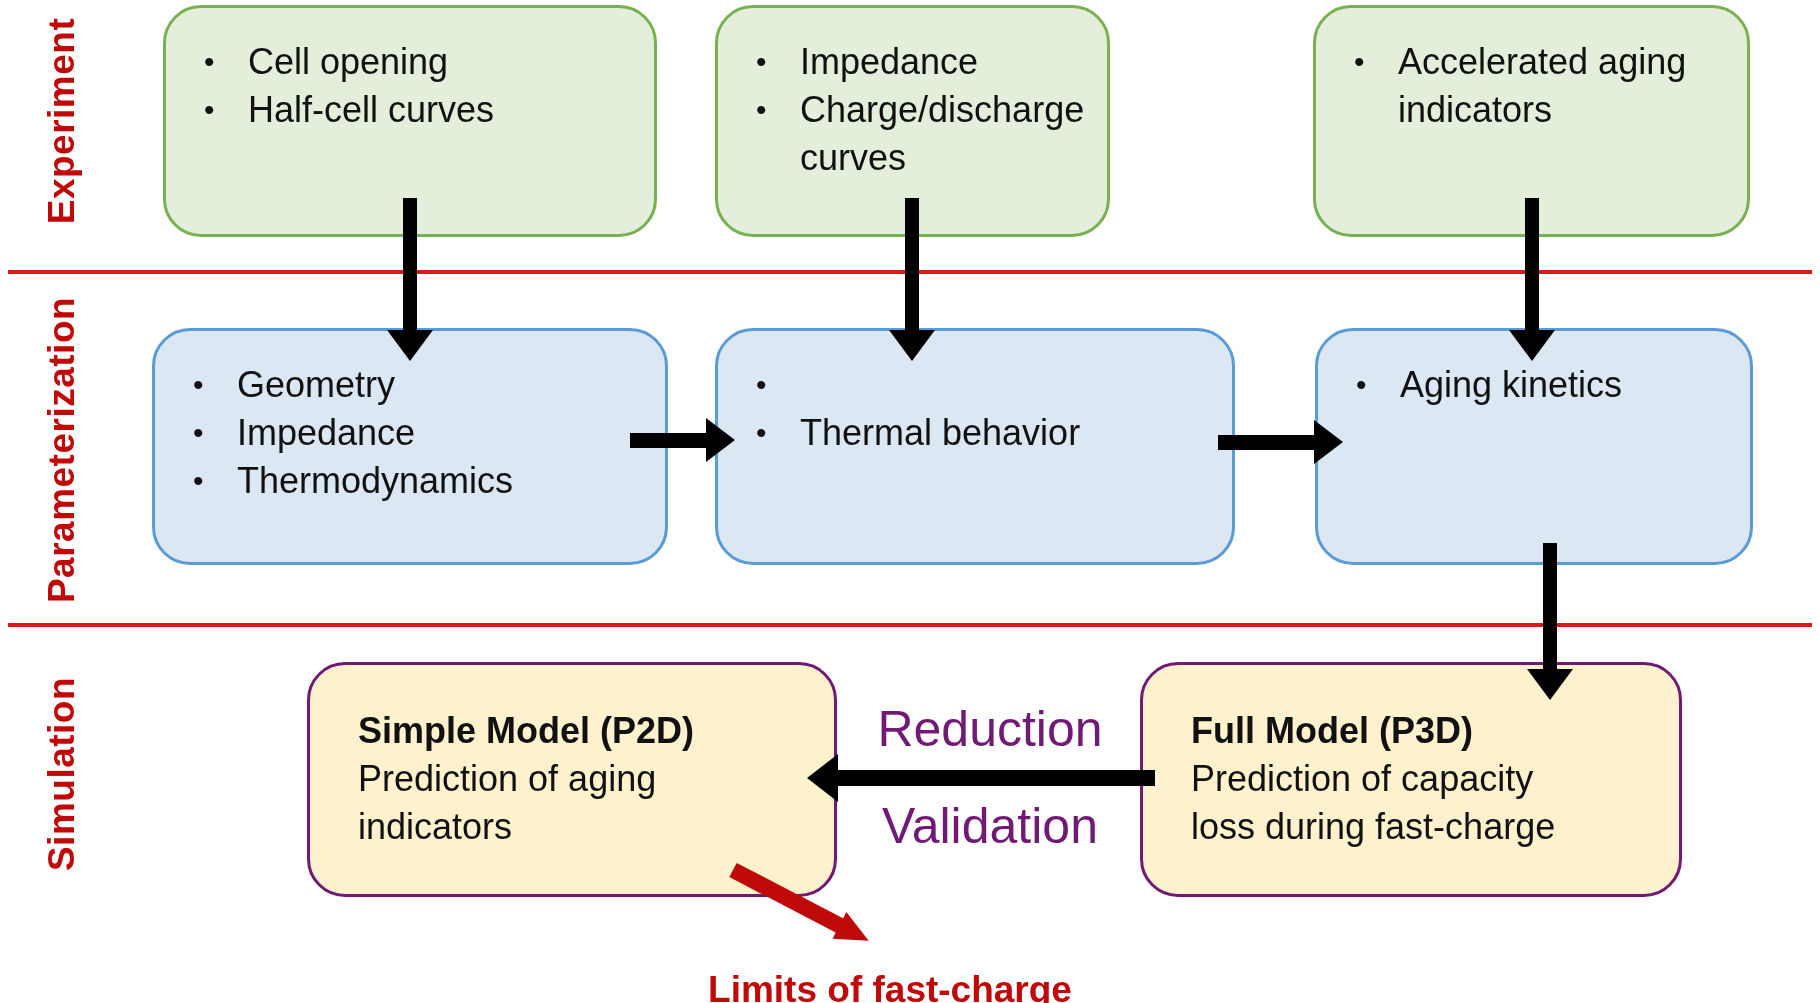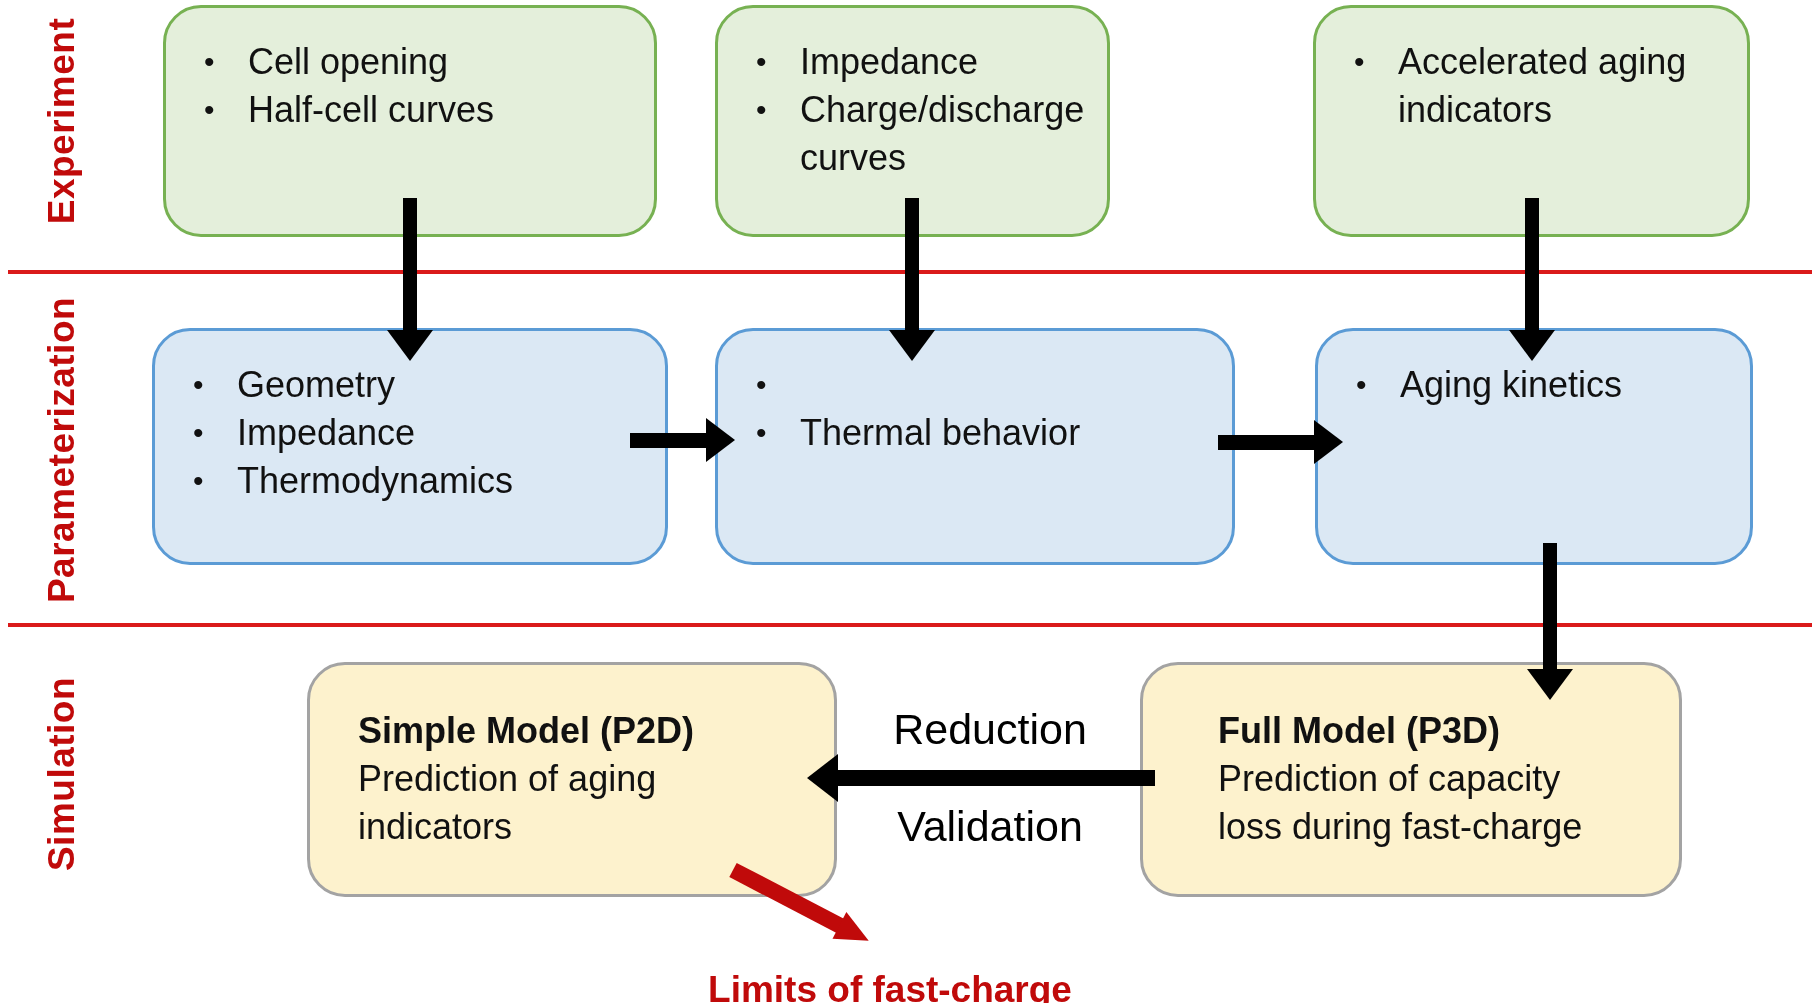--- a/index.html
+++ b/index.html
@@ -15,21 +15,21 @@
     letter-spacing:0.5px;
   }
 
   
   .divider { position:absolute; left:8px; width:1804px; height:4px; background:#da1a1a; }
 
   
   .box { position:absolute; box-sizing:border-box; border-radius:38px; }
   .green  { background:#e4efdb; border:3px solid #77b152; }
   .blue   { background:#dbe8f4; border:3px solid #5b9bd5; }
-  .yellow { background:#fdf2cd; border:3px solid #a3a3a3; }
+  .yellow { background:#fdf2cd; border:3px solid #701a75; }
 
   
   .bullets { padding:30px 18px 0 38px; font-size:36px; line-height:48px; color:#111; }
   .bullet-item { display:flex; align-items:flex-start; }
   .bullet-item .dot { flex:0 0 44px; font-size:30px; }
   .bullet-item .txt { flex:1 1 auto; }
   .w300 .txt { max-width:300px; }
   .w330 .txt { max-width:330px; }
 
   
@@ -38,21 +38,21 @@
   .model-text .body { max-width:400px; }
 
   
   .shaft { position:absolute; background:#000; }
   .head  { position:absolute; width:0; height:0; }
   .head-down  { border-left:23px solid transparent; border-right:23px solid transparent; border-top:31px solid #000; }
   .head-right { border-top:22px solid transparent; border-bottom:22px solid transparent; border-left:29px solid #000; }
   .head-left  { border-top:24px solid transparent; border-bottom:24px solid transparent; border-right:31px solid #000; }
 
   
-  .arrow-label { position:absolute; transform:translate(-50%,-50%); font-size:43px; color:#000000; white-space:nowrap; }
+  .arrow-label { position:absolute; transform:translate(-50%,-50%); font-size:50px; color:#701a75; white-space:nowrap; }
 
   
   .red-arrow { position:absolute; left:733px; top:862px; width:152px; height:16px;
                transform:rotate(27.5deg); transform-origin:0 50%; }
   .red-arrow .rshaft { position:absolute; left:0; top:0; width:122px; height:16px; background:#c00a0a; }
   .red-arrow .rhead  { position:absolute; left:120px; top:-7px; width:0; height:0;
                        border-top:15px solid transparent; border-bottom:15px solid transparent;
                        border-left:33px solid #c00a0a; }
 
   .limits-label { position:absolute; transform:translate(-50%,-50%); font-size:37px;
@@ -143,21 +143,21 @@
     </div>
   </div>
 
   <div class="box yellow" style="left:307px; top:662px; width:530px; height:235px;">
     <div class="model-text">
       <div class="title">Simple Model (P2D)</div>
       <div class="body">Prediction of aging indicators</div>
     </div>
   </div>
 
-  <div class="box yellow" style="left:1140px; top:662px; width:542px; height:235px;padding-left:27px;">
+  <div class="box yellow" style="left:1140px; top:662px; width:542px; height:235px;">
     <div class="model-text">
       <div class="title">Full Model (P3D)</div>
       <div class="body">Prediction of capacity loss during fast-charge</div>
     </div>
   </div>
 
   <div>
     <div class="shaft" style="left:403px; top:198px; width:14px; height:134px;"></div>
     <div class="head head-down" style="left:387px; top:330px;"></div>
   </div>

